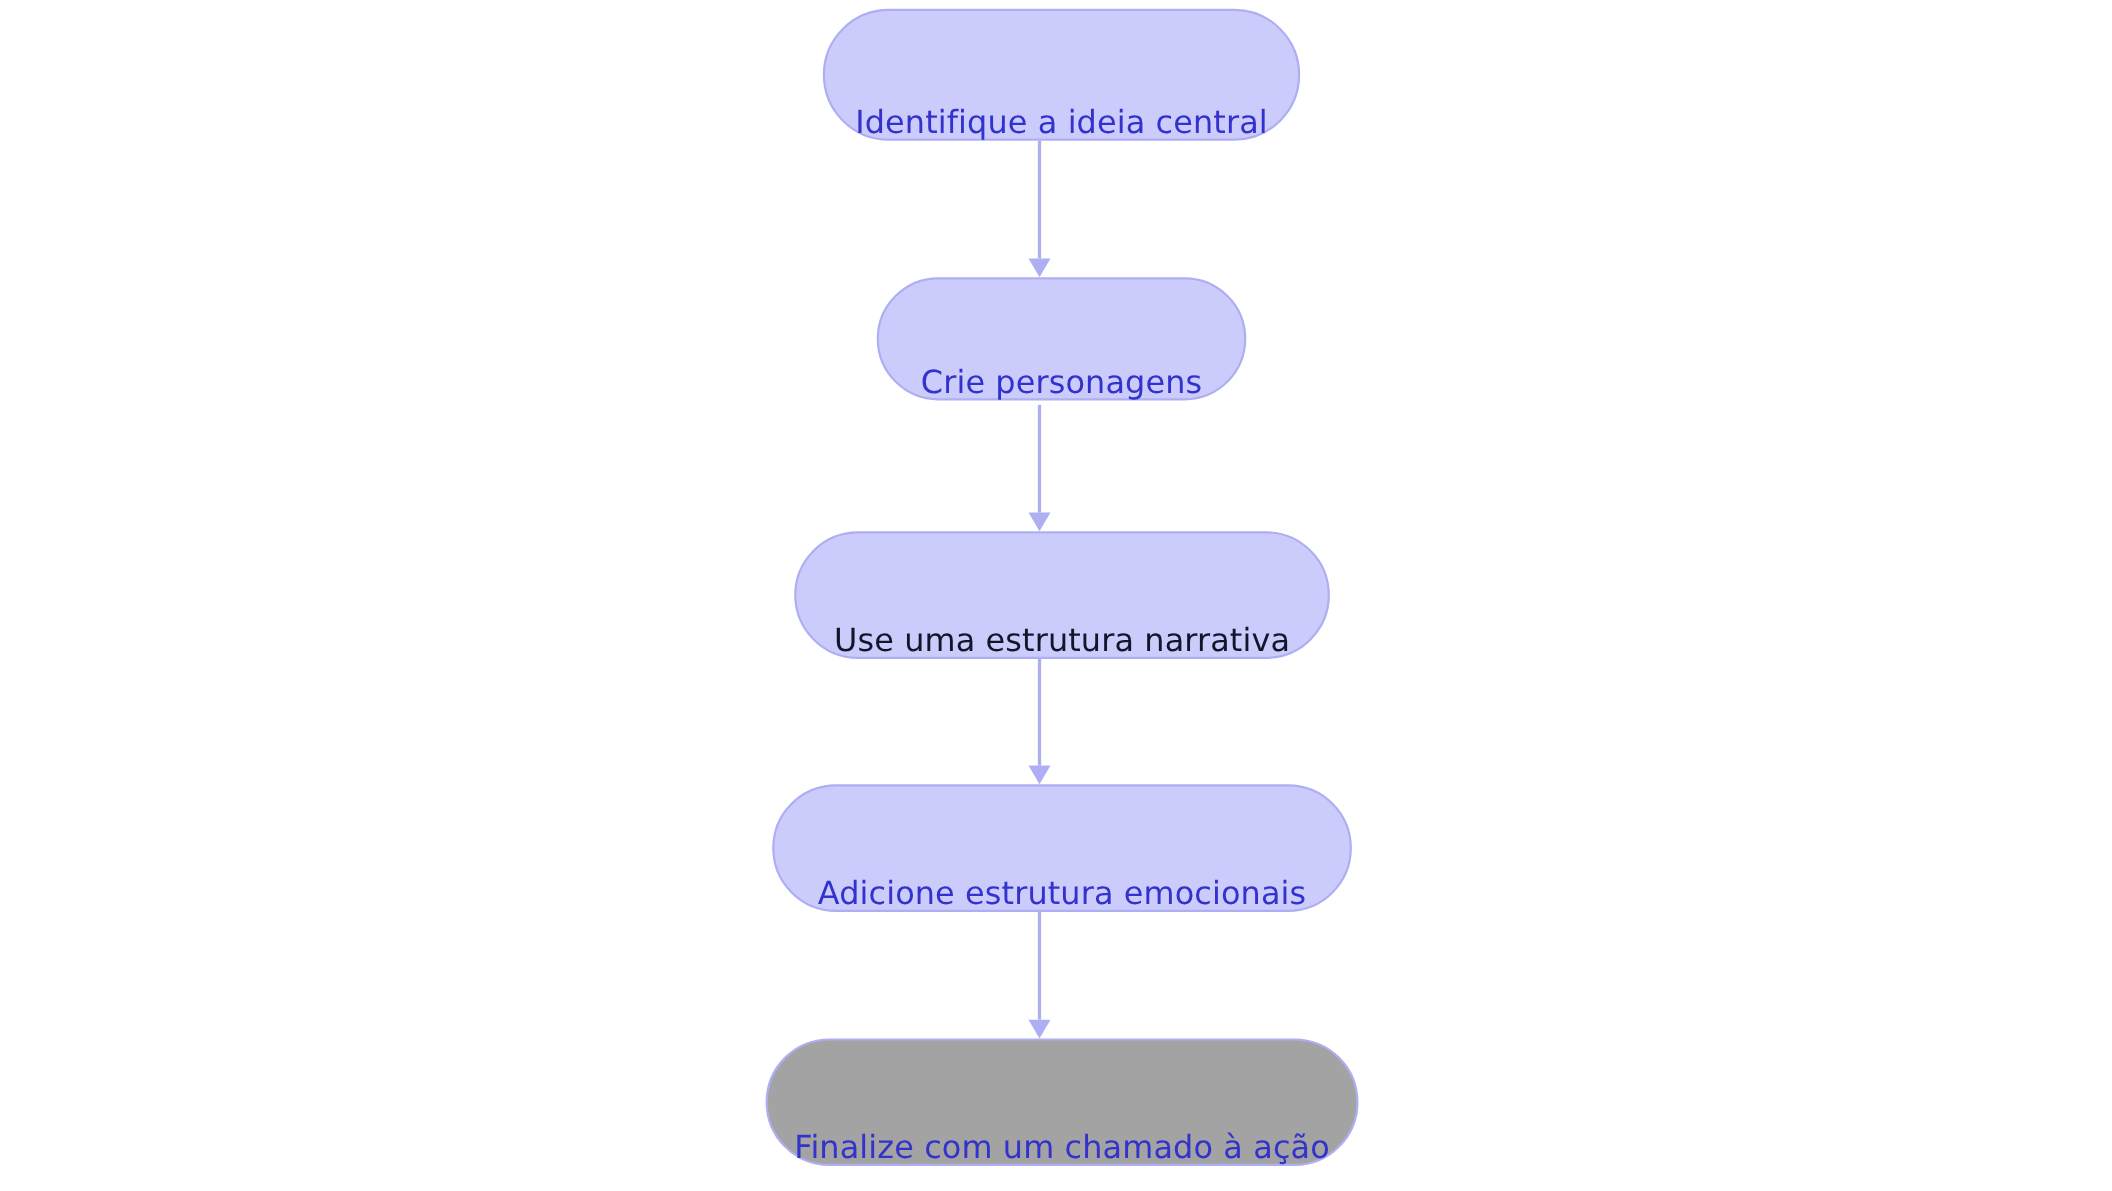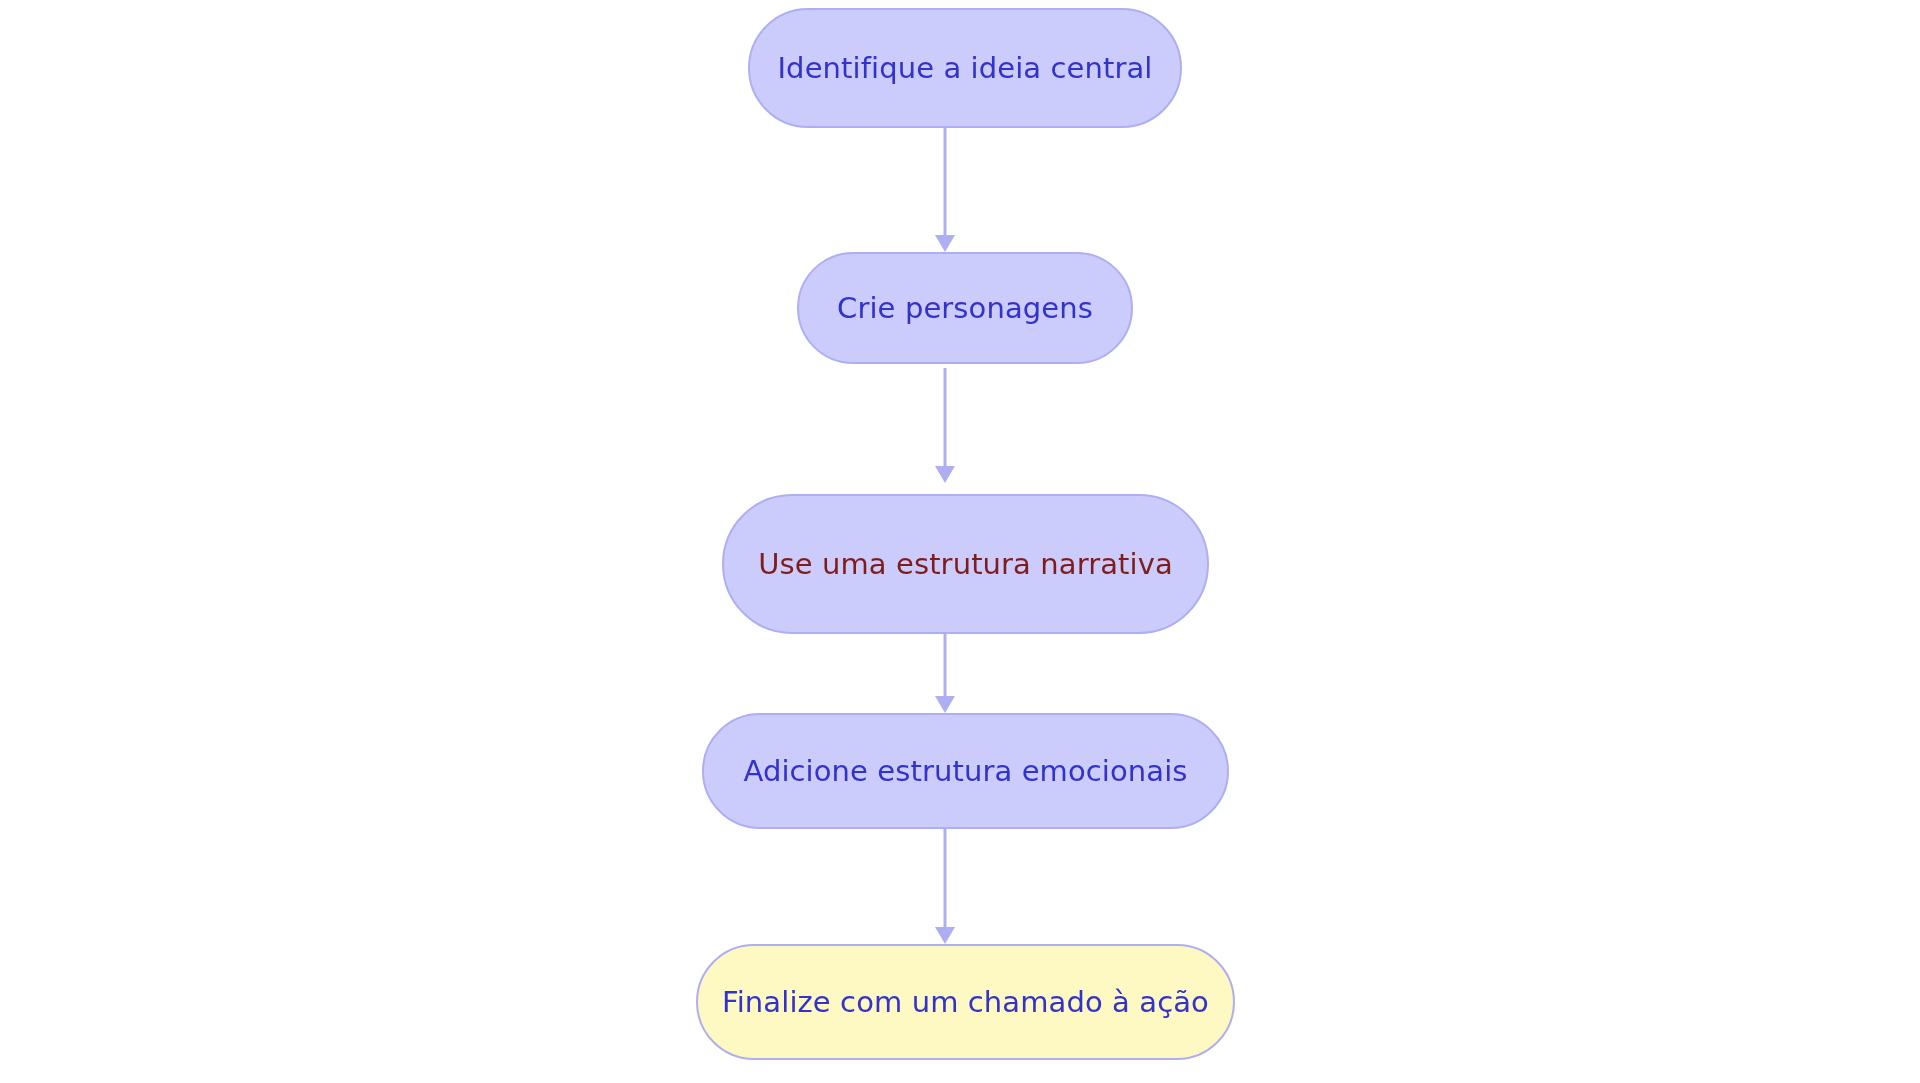--- a/index.html
+++ b/index.html
@@ -18,21 +18,21 @@
     position: relative;
     width: 1920px;
     height: 1083px;
     background: #ffffff;
   }
 
   .node {
     position: absolute;
     box-sizing: border-box;
     display: flex;
-    align-items: center;
+    align-items: flex-end;
     justify-content: center;
     background: #ccccfc;
     border: 2px solid #f97316;
     border-radius: 999px;
     color: #3232cd;
     font-size: 29px;
     font-weight: 400;
     letter-spacing: 0.1px;
     white-space: nowrap;
     line-height: 1;
@@ -81,22 +81,22 @@
         <line x1="20" y1="0" x2="20" y2="98" stroke="#aeaef2" stroke-width="3"></line>
         <polygon points="10,98 30,98 20,115" fill="#aeaef2"></polygon>
       </svg>
     </div>
     <div class="node" style="left: 748px; top: 8px; width: 434px; height: 120px; background: rgb(204, 204, 252); border-color: rgb(174, 174, 242); color: rgb(50, 50, 205);">
       <span class="node-label">Identifique a ideia central</span>
     </div>
     <div class="node" style="left: 797px; top: 252px; width: 336px; height: 112px; background: rgb(204, 204, 252); border-color: rgb(174, 174, 242); color: rgb(50, 50, 205);">
       <span class="node-label">Crie personagens</span>
     </div>
-    <div class="node" style="left: 722px; top: 483px; width: 487px; height: 140px; background: rgb(204, 204, 252); border-color: rgb(174, 174, 242); color: #7f1d1d; margin-top: 11px;">
+    <div class="node" style="left: 722px; top: 483px; width: 487px; height: 116px; background: rgb(204, 204, 252); border-color: rgb(174, 174, 242); color: #0f172a;">
       <span class="node-label">Use uma estrutura narrativa</span>
     </div>
     <div class="node" style="left: 702px; top: 713px; width: 527px; height: 116px; background: rgb(204, 204, 252); border-color: rgb(174, 174, 242); color: rgb(50, 50, 205);">
       <span class="node-label">Adicione estrutura emocionais</span>
     </div>
-    <div class="node" style="left: 696px; top: 944px; width: 539px; height: 116px; background: #fef9c3; border-color: rgb(174, 174, 242); color: rgb(50, 50, 205);">
+    <div class="node" style="left: 696px; top: 944px; width: 539px; height: 116px; background: #a3a3a3; border-color: rgb(174, 174, 242); color: rgb(50, 50, 205);">
       <span class="node-label">Finalize com um chamado à ação</span>
     </div>
   </div>
 
 </body></html>

